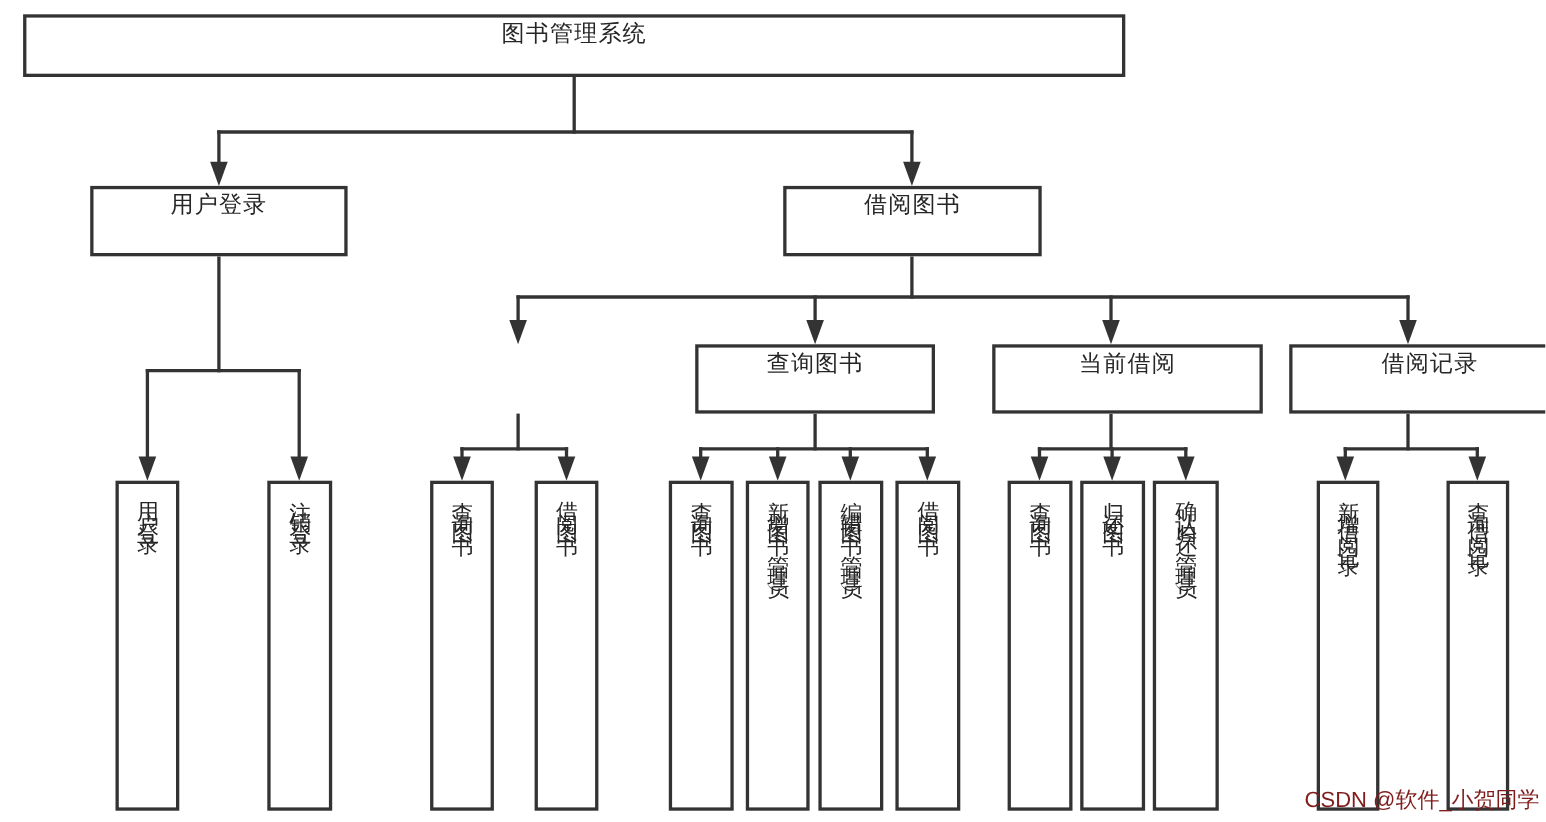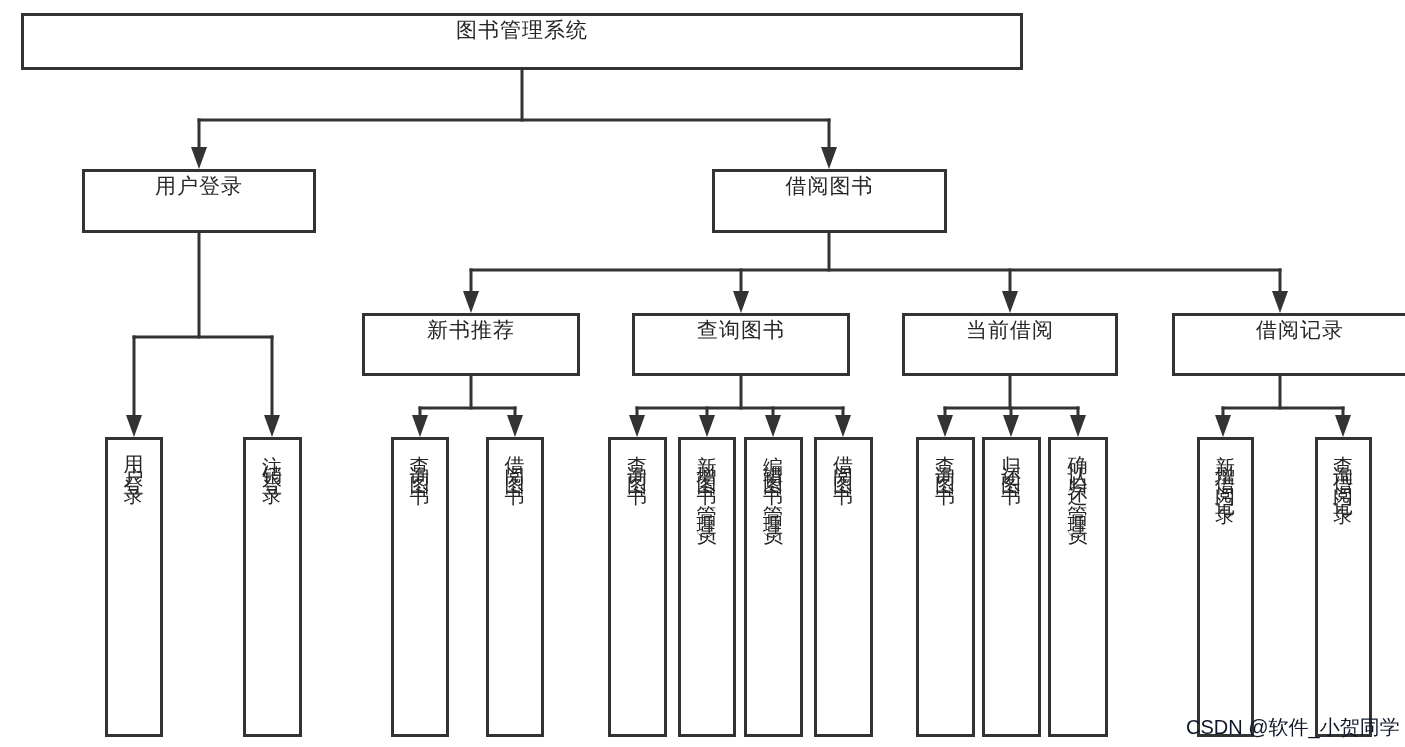--- a/index.html
+++ b/index.html
@@ -42,21 +42,21 @@
     font-size: 20px;
     line-height: 1;
     letter-spacing: 10px;
     color: #262626;
   }
   .watermark {
     position: absolute;
     left: 1186px;
     top: 714px;
     font-size: 20px;
-    color: #0f172a;
+    color: #7f1d1d;
     white-space: nowrap;
     z-index: 5;
   }
 </style>
 </head>
 <body>
 
 <div class="stage">
 
   <svg class="wires" viewBox="0 0 1405 747" xmlns="http://www.w3.org/2000/svg">
@@ -133,27 +133,24 @@
     <span>图书管理系统</span>
   </div>
 
   <div class="node hbox" style="left:82px;top:169px;width:234px;height:64px">
     <span>用户登录</span>
   </div>
   <div class="node hbox" style="left:712px;top:169px;width:235px;height:64px">
     <span>借阅图书</span>
   </div>
 
-  <div class="node hbox" style="left:362px;top:313px;width:218px;height:63px">
-    <span>新书推荐</span>
-  </div>
   <div class="node hbox" style="left:632px;top:313px;width:218px;height:63px">
     <span>查询图书</span>
   </div>
-  <div class="node hbox" style="left:902px;top:313px;width:216px;height:63px">
+  <div class="node hbox" style="left:902px;top:313px;width:246px;height:63px">
     <span>当前借阅</span>
   </div>
   <div class="node hbox" style="left:1172px;top:313px;width:256px;height:63px">
     <span>借阅记录</span>
   </div>
 
   <div class="node vbox" style="left:105px;top:437px;width:58px;height:300px">
     <span class="vtext">用户登录</span>
   </div>
   <div class="node vbox" style="left:243px;top:437px;width:59px;height:300px">

